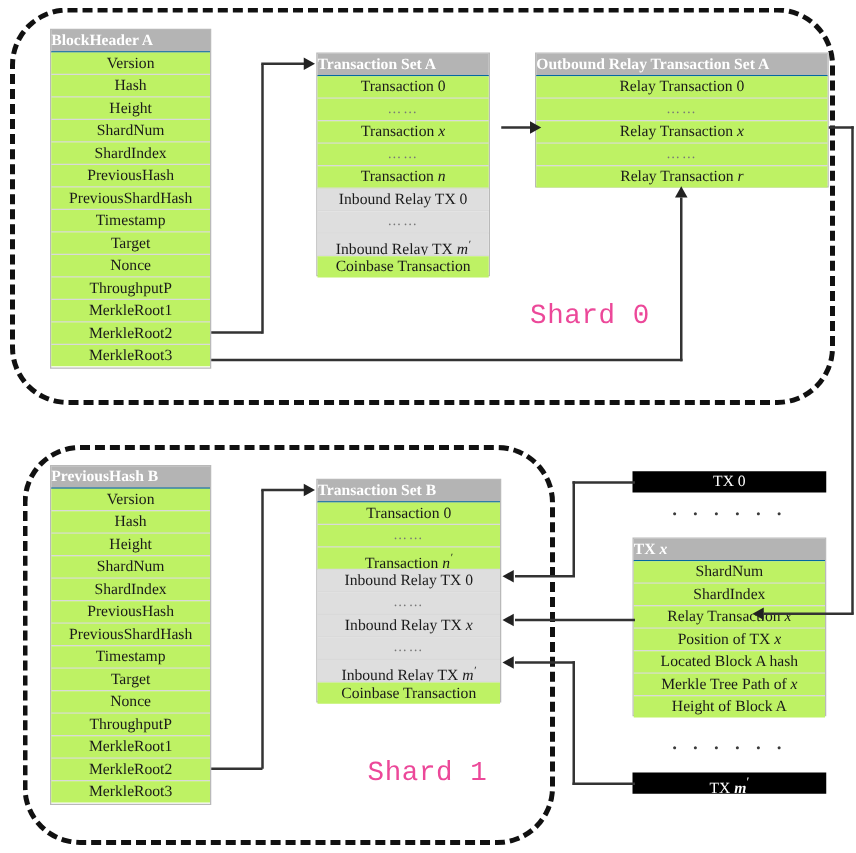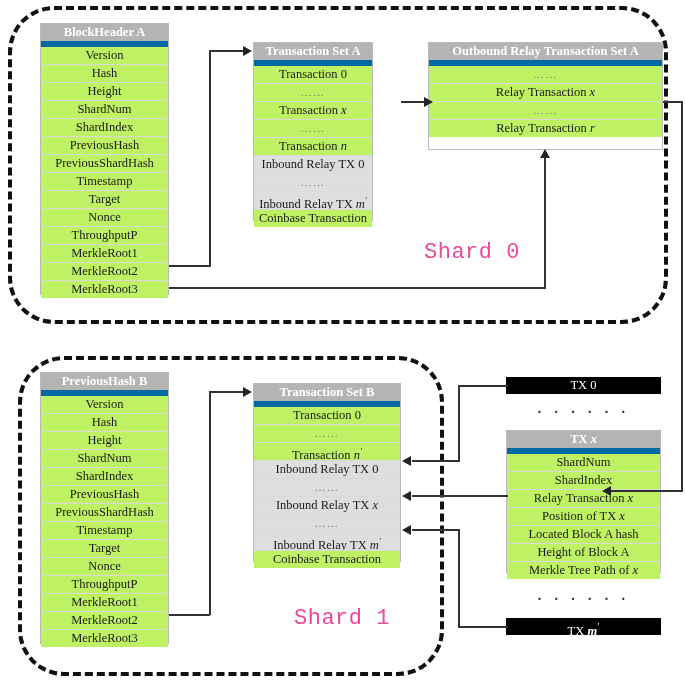--- a/index.html
+++ b/index.html
@@ -12,23 +12,23 @@
   .shard-box{position:absolute;border:4px dashed #111;border-radius:46px;
              box-sizing:border-box;background:transparent;}
 
   .shard-label{position:absolute;color:#ec4899;font-size:22px;
                font-family:Liberation Mono, monospace;
                white-space:nowrap;letter-spacing:.5px;text-align:center;}
 
   
   .tbl{position:absolute;box-sizing:border-box;border:1px solid #b9b9b9;
        background:#fff;}
-  .tbl .hdr{background:#b4b4b4;color:#fff;font-weight:bold;text-align:center;
+  .tbl .hdr{background:#b4b4b4;color:#fff;font-weight:bold;
             font-size:12.5px;line-height:17px;height:17px;
-            border-bottom:6px solid #0369a1;white-space:nowrap;overflow:hidden;}
+            border-bottom:1px solid #0369a1;white-space:nowrap;overflow:hidden;}
   .tbl .row{text-align:center;font-size:12.5px;line-height:17px;height:17px;
             border-bottom:1px solid #d9d9d9;color:#1a1a1a;white-space:nowrap;
             overflow:hidden;background:#bef264;}
   .tbl .row:last-child{border-bottom:none;}
   .tbl .row.shade{background:#dedede;}
   .tbl .row.dots{color:#777;letter-spacing:1.5px;font-size:11px;}
   .tbl .row i{font-style:italic;}
   .tbl .row sup{font-size:9px;vertical-align:super;font-style:italic;}
 
   
@@ -73,35 +73,36 @@
     <div class="row">PreviousShardHash</div>
     <div class="row">Timestamp</div>
     <div class="row">Target</div>
     <div class="row">Nonce</div>
     <div class="row">ThroughputP</div>
     <div class="row">MerkleRoot1</div>
     <div class="row">MerkleRoot2</div>
     <div class="row">MerkleRoot3</div>
   </div>
 
-  <div class="tbl" style="left:253px;top:42px;width:120px;height:179px;">
+  <div class="tbl" style="left:253px;top:42px;width:139px;height:179px;">
     <div class="hdr">Transaction Set A</div>
     <div class="row">Transaction 0</div>
     <div class="row dots">……</div>
     <div class="row">Transaction <i>x</i></div>
     <div class="row dots">……</div>
     <div class="row">Transaction <i>n</i></div>
     <div class="row shade">Inbound Relay TX 0</div>
     <div class="row shade dots">……</div>
     <div class="row shade">Inbound Relay TX <i>m</i><sup>′</sup></div>
     <div class="row">Coinbase Transaction</div>
   </div>
 
   <div class="tbl" style="left:428px;top:42px;width:235px;height:108px;font-family:Liberation Serif, serif;">
     <div class="hdr">Outbound Relay Transaction Set A</div>
+    <div class="row">Relay Transaction 0</div>
     <div class="row dots">……</div>
     <div class="row">Relay Transaction <i>x</i></div>
     <div class="row dots">……</div>
     <div class="row">Relay Transaction <i>r</i></div>
   </div>
 
   <div class="tbl" style="left:40px;top:372px;width:129px;height:272px;">
     <div class="hdr">PreviousHash  B</div>
     <div class="row">Version</div>
     <div class="row">Hash</div>
@@ -136,22 +137,22 @@
 
   <div class="dots-big" style="left:506px;top:404px;width:155px;">· · · · · ·</div>
 
   <div class="tbl" style="left:506px;top:430px;width:155px;height:143px;">
     <div class="hdr">TX <i>x</i></div>
     <div class="row">ShardNum</div>
     <div class="row">ShardIndex</div>
     <div class="row">Relay Transaction <i>x</i></div>
     <div class="row">Position of TX <i>x</i></div>
     <div class="row">Located Block A hash</div>
+    <div class="row">Merkle Tree Path of  <i>x</i></div>
     <div class="row">Height of Block A</div>
-    <div class="row">Merkle Tree Path of  <i>x</i></div>
   </div>
 
   <div class="dots-big" style="left:506px;top:591px;width:155px;">· · · · · ·</div>
 
   <div class="bar" style="left:506px;top:618px;width:155px;">TX <i>m</i><sup>′</sup></div>
 
   <div class="ln lnh" style="left:169px;top:265px;width:41px;"></div>
   <div class="ln lnv" style="left:209px;top:51px;height:216px;"></div>
   <div class="ln lnh" style="left:209px;top:50px;width:35px;"></div>
   <div class="arw arw-r" style="left:243px;top:46px;"></div>

